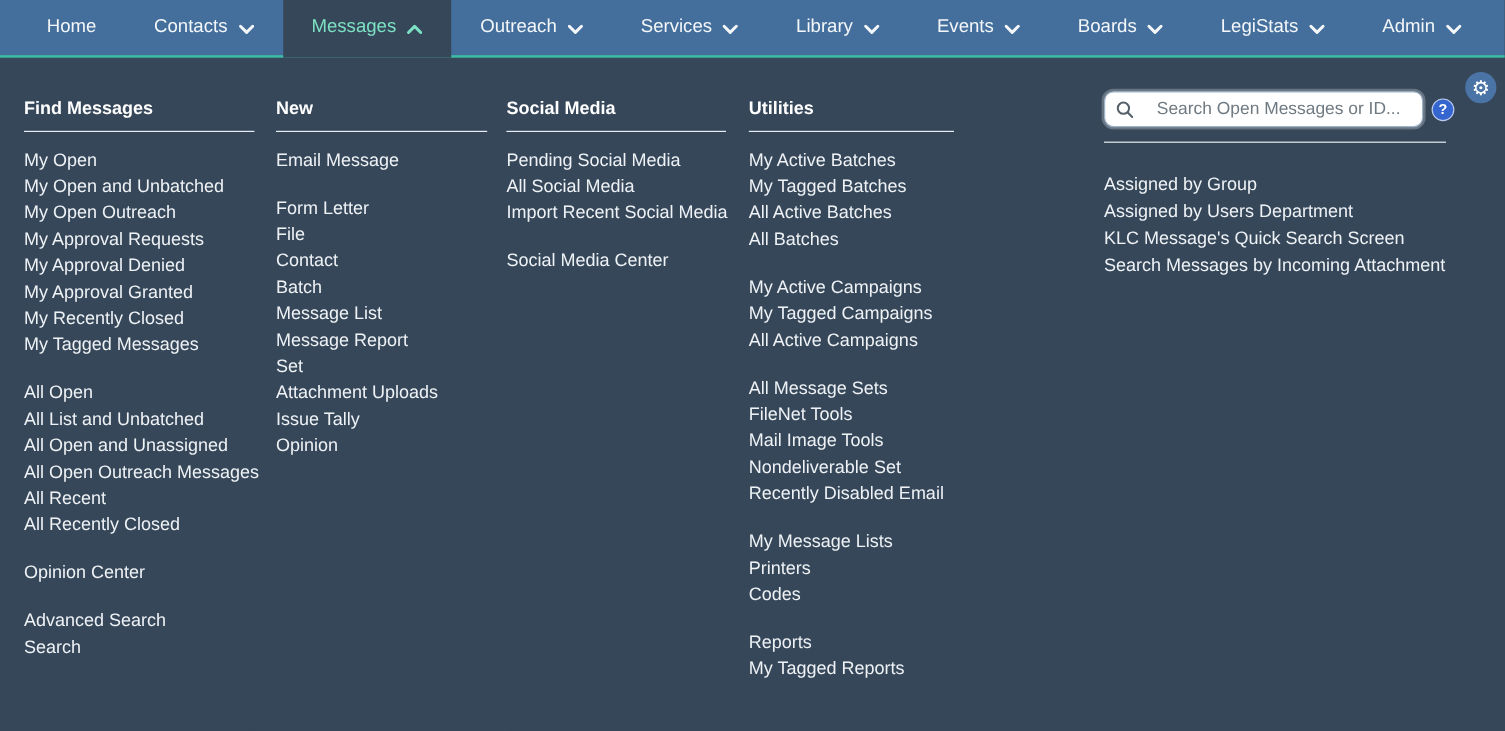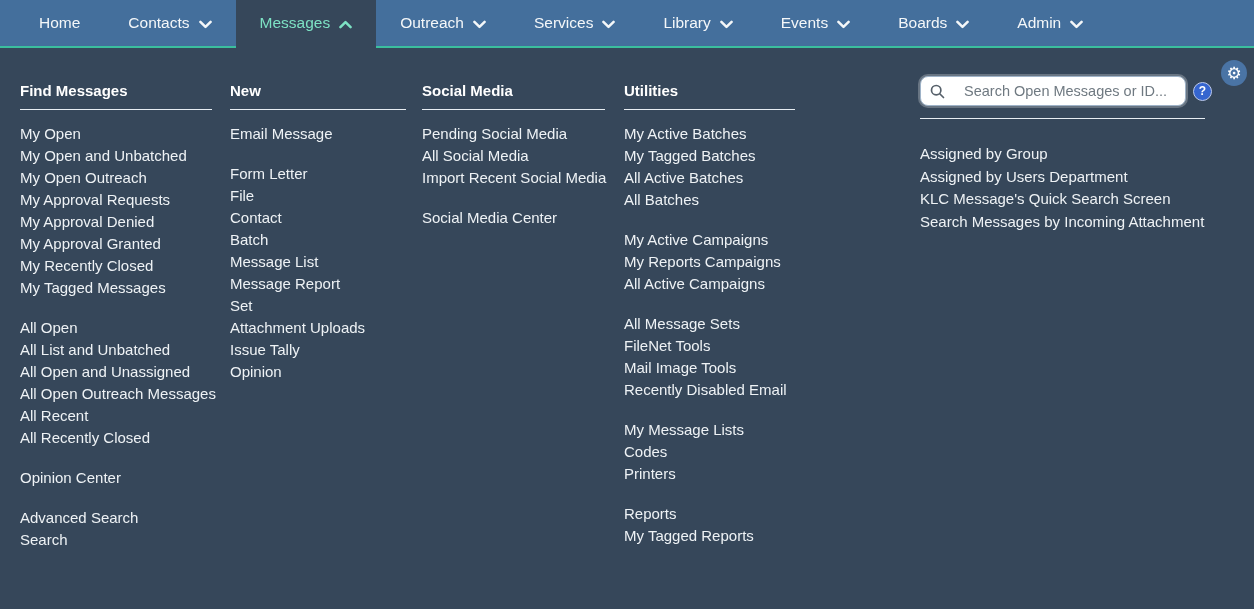--- a/index.html
+++ b/index.html
@@ -173,20 +173,28 @@
     </div>
     <div class="nav-item">
       <span>Boards</span>
       <span class="caret caret-down">
         <svg width="13" height="9" viewBox="0 0 12 8">
           <path d="M1.3 1.6 L6 6.3 L10.7 1.6" fill="none" stroke="currentColor" stroke-width="2.3" stroke-linecap="round" stroke-linejoin="round"></path>
         </svg>
       </span>
     </div>
     <div class="nav-item">
+      <span>LegiStats</span>
+      <span class="caret caret-down">
+        <svg width="13" height="9" viewBox="0 0 12 8">
+          <path d="M1.3 1.6 L6 6.3 L10.7 1.6" fill="none" stroke="currentColor" stroke-width="2.3" stroke-linecap="round" stroke-linejoin="round"></path>
+        </svg>
+      </span>
+    </div>
+    <div class="nav-item">
       <span>Admin</span>
       <span class="caret caret-down">
         <svg width="13" height="9" viewBox="0 0 12 8">
           <path d="M1.3 1.6 L6 6.3 L10.7 1.6" fill="none" stroke="currentColor" stroke-width="2.3" stroke-linecap="round" stroke-linejoin="round"></path>
         </svg>
       </span>
     </div>
   </nav>
 
 <div class="panel">
@@ -251,33 +259,34 @@
       <div class="col col4">
         <div class="col-header">Utilities</div>
         <ul class="group">
           <li>My Active Batches</li>
           <li>My Tagged Batches</li>
           <li>All Active Batches</li>
           <li>All Batches</li>
         </ul>
         <ul class="group">
           <li>My Active Campaigns</li>
-          <li>My Reports Campaigns</li>
+          <li>My Tagged Campaigns</li>
           <li>All Active Campaigns</li>
         </ul>
         <ul class="group">
           <li>All Message Sets</li>
           <li>FileNet Tools</li>
           <li>Mail Image Tools</li>
+          <li>Nondeliverable Set</li>
           <li>Recently Disabled Email</li>
         </ul>
         <ul class="group">
           <li>My Message Lists</li>
+          <li>Printers</li>
           <li>Codes</li>
-          <li>Printers</li>
         </ul>
         <ul class="group">
           <li>Reports</li>
           <li>My Tagged Reports</li>
         </ul>
       </div>
     </div>
 
   <div class="right">
     <div class="search-row">

